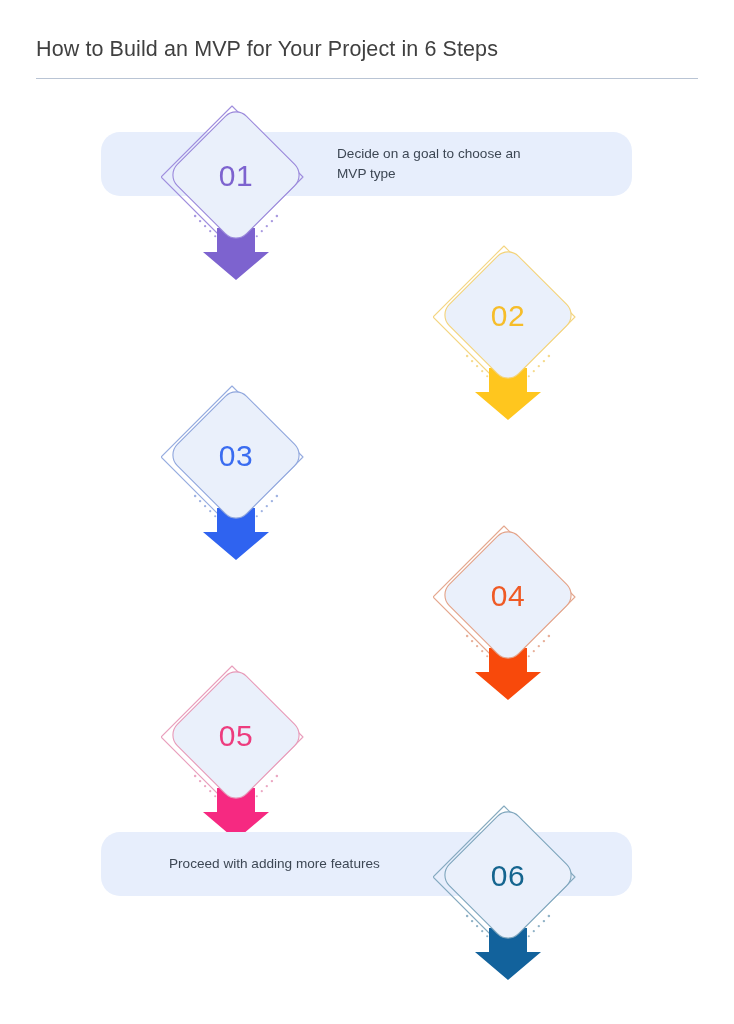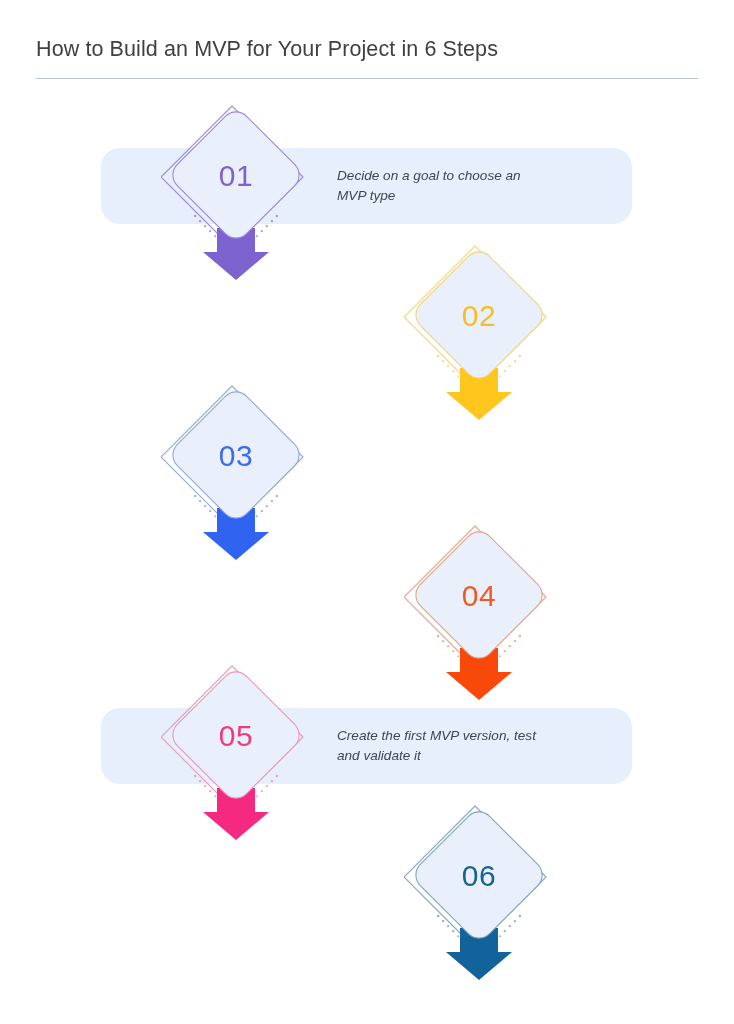--- a/index.html
+++ b/index.html
@@ -47,27 +47,26 @@
   }
   .step {
     position: relative;
     height: 140px;
   }
 
   
   .pill {
     position: absolute;
     left: 101px;
-    top: 48px;
+    top: 32px;
     width: 531px;
-    height: 76px;
+    height: 64px;
     background: #e7eefc;
     border-radius: 19px;
     box-sizing: border-box;
-    font-style: italic;
   }
   .pill-text {
     position: absolute;
     top: 50%;
     transform: translateY(-50%);
     font-size: 13.6px;
     line-height: 20px;
     color: #3d4754;
     white-space: pre-line;
   }
@@ -75,21 +74,21 @@
   .step.right .pill-text { left:  68px; }   
 
   
   .marker {
     position: absolute;
     top: 0;
     width: 150px;
     height: 180px;
   }
   .step.left  .marker { left: 161px; }
-  .step.right .marker { left: 404px; }
+  .step.right .marker { left: 433px; }
 
   .marker svg { display: block; }
 
   
   .num {
     font-family: "Liberation Sans", sans-serif;
     font-size: 30px;
     font-weight: 400;
     letter-spacing: 0.5px;
   }
@@ -225,24 +224,20 @@
           </g>
           <path d="M75 4 L146 75 L75 146 L4 75 Z" fill="none" stroke="#e3a288" stroke-width="1.1" stroke-linejoin="round" transform="translate(-4,2)" opacity="0.95" style="rx:14"></path>
           <path d="M56 128 L94 128 L94 152 L108 152 L75 180 L42 152 L56 152 Z" fill="#f8490b"></path>
           <rect x="26" y="26" width="98" height="98" rx="15" ry="15" transform="rotate(45 75 75)" fill="#eaf0fb"></rect>
           <rect x="26" y="26" width="98" height="98" rx="15" ry="15" transform="rotate(45 75 75)" fill="none" stroke="#e3a288" stroke-width="1.1"></rect>
           <text class="num" x="75" y="75" fill="#ef5a25" text-anchor="middle" dominant-baseline="central">04</text>
         </svg>
       </div>
     </div>
     <div class="step left">
-      <div class="pill">
-        <div class="pill-text">Create the first MVP version, test
-and validate it</div>
-      </div>
       <div class="marker">
         <svg width="150" height="180" viewBox="0 0 150 180" xmlns="http://www.w3.org/2000/svg">
           <g>
             <circle cx="34.1" cy="116.1" r="1.25" fill="#e799b8" opacity="0.85"></circle>
             <circle cx="115.9" cy="116.1" r="1.25" fill="#e799b8" opacity="0.85"></circle>
             <circle cx="39.1" cy="121.1" r="1.21" fill="#e799b8" opacity="0.85"></circle>
             <circle cx="110.9" cy="121.1" r="1.21" fill="#e799b8" opacity="0.85"></circle>
             <circle cx="44.1" cy="126.2" r="1.16" fill="#e799b8" opacity="0.85"></circle>
             <circle cx="105.8" cy="126.2" r="1.16" fill="#e799b8" opacity="0.85"></circle>
             <circle cx="49.2" cy="131.2" r="1.11" fill="#e799b8" opacity="0.85"></circle>
@@ -260,20 +255,23 @@
           </g>
           <path d="M75 4 L146 75 L75 146 L4 75 Z" fill="none" stroke="#e799b8" stroke-width="1.1" stroke-linejoin="round" transform="translate(-4,2)" opacity="0.95" style="rx:14"></path>
           <path d="M56 128 L94 128 L94 152 L108 152 L75 180 L42 152 L56 152 Z" fill="#f62981"></path>
           <rect x="26" y="26" width="98" height="98" rx="15" ry="15" transform="rotate(45 75 75)" fill="#eaf0fb"></rect>
           <rect x="26" y="26" width="98" height="98" rx="15" ry="15" transform="rotate(45 75 75)" fill="none" stroke="#e799b8" stroke-width="1.1"></rect>
           <text class="num" x="75" y="75" fill="#ed3c7e" text-anchor="middle" dominant-baseline="central">05</text>
         </svg>
       </div>
     </div>
     <div class="step right">
+      <div class="pill">
+        <div class="pill-text">Proceed with adding more features</div>
+      </div>
       <div class="marker">
         <svg width="150" height="180" viewBox="0 0 150 180" xmlns="http://www.w3.org/2000/svg">
           <g>
             <circle cx="34.1" cy="116.1" r="1.25" fill="#7ea5bc" opacity="0.85"></circle>
             <circle cx="115.9" cy="116.1" r="1.25" fill="#7ea5bc" opacity="0.85"></circle>
             <circle cx="39.1" cy="121.1" r="1.21" fill="#7ea5bc" opacity="0.85"></circle>
             <circle cx="110.9" cy="121.1" r="1.21" fill="#7ea5bc" opacity="0.85"></circle>
             <circle cx="44.1" cy="126.2" r="1.16" fill="#7ea5bc" opacity="0.85"></circle>
             <circle cx="105.8" cy="126.2" r="1.16" fill="#7ea5bc" opacity="0.85"></circle>
             <circle cx="49.2" cy="131.2" r="1.11" fill="#7ea5bc" opacity="0.85"></circle>

